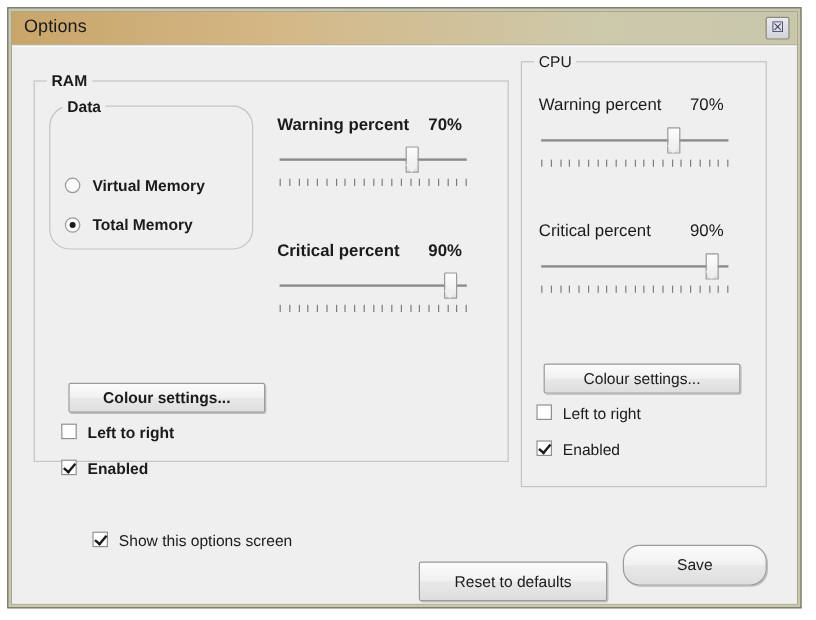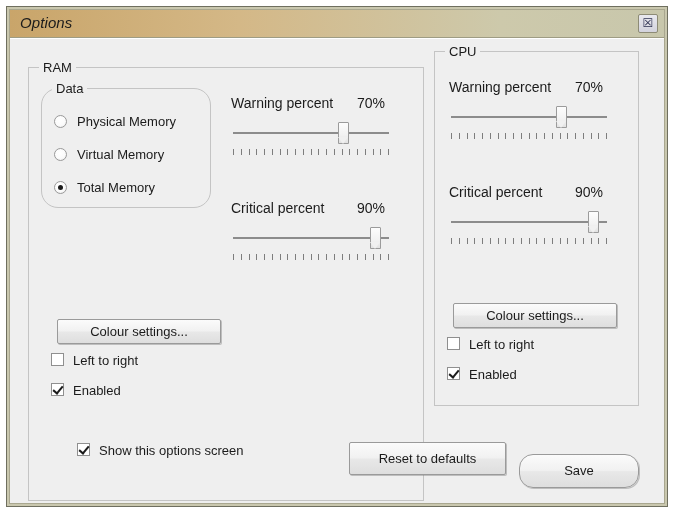--- a/index.html
+++ b/index.html
@@ -43,21 +43,20 @@
     background: linear-gradient(to right, #c9a56a 0%, #d4b887 35%, #cdc9ab 75%, #c8c7ac 100%);
     border-bottom: 1px solid #9e9c84;
   }
   #title-text {
     position: absolute;
     left: 10px;
     top: 4px;
     font-size: 15px;
     color: #1b1b1b;
     letter-spacing: 0.1px;
-    font-style: italic;
   }
   #close-button {
     position: absolute;
     right: 6px;
     top: 4px;
     width: 20px;
     height: 19px;
     box-sizing: border-box;
     border: 1px solid #8d8b76;
     border-radius: 2px;
@@ -97,21 +96,21 @@
     position: absolute;
     top: -8px;
     left: 10px;
     background: #efefef;
     padding: 0 4px;
     font-size: 13px;
     color: #1b1b1b;
     white-space: nowrap;
   }
 
-  #gb-ram  { left: 18px;  top: 28px; width: 396px; height: 434px; }
+  #gb-ram  { left: 18px;  top: 28px; width: 396px; height: 318px; font-weight: bold; }
   #gb-cpu  { left: 424px; top: 12px; width: 205px; height: 355px; }
   #gb-data { left: 12px;  top: 20px; width: 170px; height: 120px; border-radius: 17px; }
 
   
   .radio-row {
     position: absolute;
     left: 12px;
     height: 20px;
     display: flex;
     align-items: center;
@@ -271,24 +270,20 @@
     </div>
 
     <div id="client">
 
       <div class="groupbox" id="gb-ram">
         <div class="gb-title">RAM</div>
 
         <div class="groupbox" id="gb-data">
           <div class="gb-title">Data</div>
 
-          <div class="radio-row" style="top:22px;">
-            <span class="radio-mark"></span>
-            <span class="radio-label">Physical Memory</span>
-          </div>
           <div class="radio-row" style="top:55px;justify-content:flex-end;">
             <span class="radio-mark"></span>
             <span class="radio-label">Virtual Memory</span>
           </div>
           <div class="radio-row" style="top:88px;justify-content:center;">
             <span class="radio-mark checked"></span>
             <span class="radio-label">Total Memory</span>
           </div>
         </div>
 
@@ -453,18 +448,18 @@
           <span class="check-mark checked"></span>
           <span class="check-label">Enabled</span>
         </div>
       </div>
 
       <div class="check-row" style="left:29px; top:404px;padding-left:38px;">
         <span class="check-mark checked"></span>
         <span class="check-label">Show this options screen</span>
       </div>
 
-      <div class="btn" style="left:339px; top:403px; width:157px; height:33px; line-height:31px;">Reset to defaults</div>
+      <div class="btn" style="left:339px; top:429px; width:157px; height:33px; line-height:31px;">Reset to defaults</div>
       <div class="btn" style="left:509px; top:415px; width:120px; height:34px; line-height:31px;border-radius:14px;">Save</div>
 
     </div>
   </div>
 </div>
 
 </body></html>

